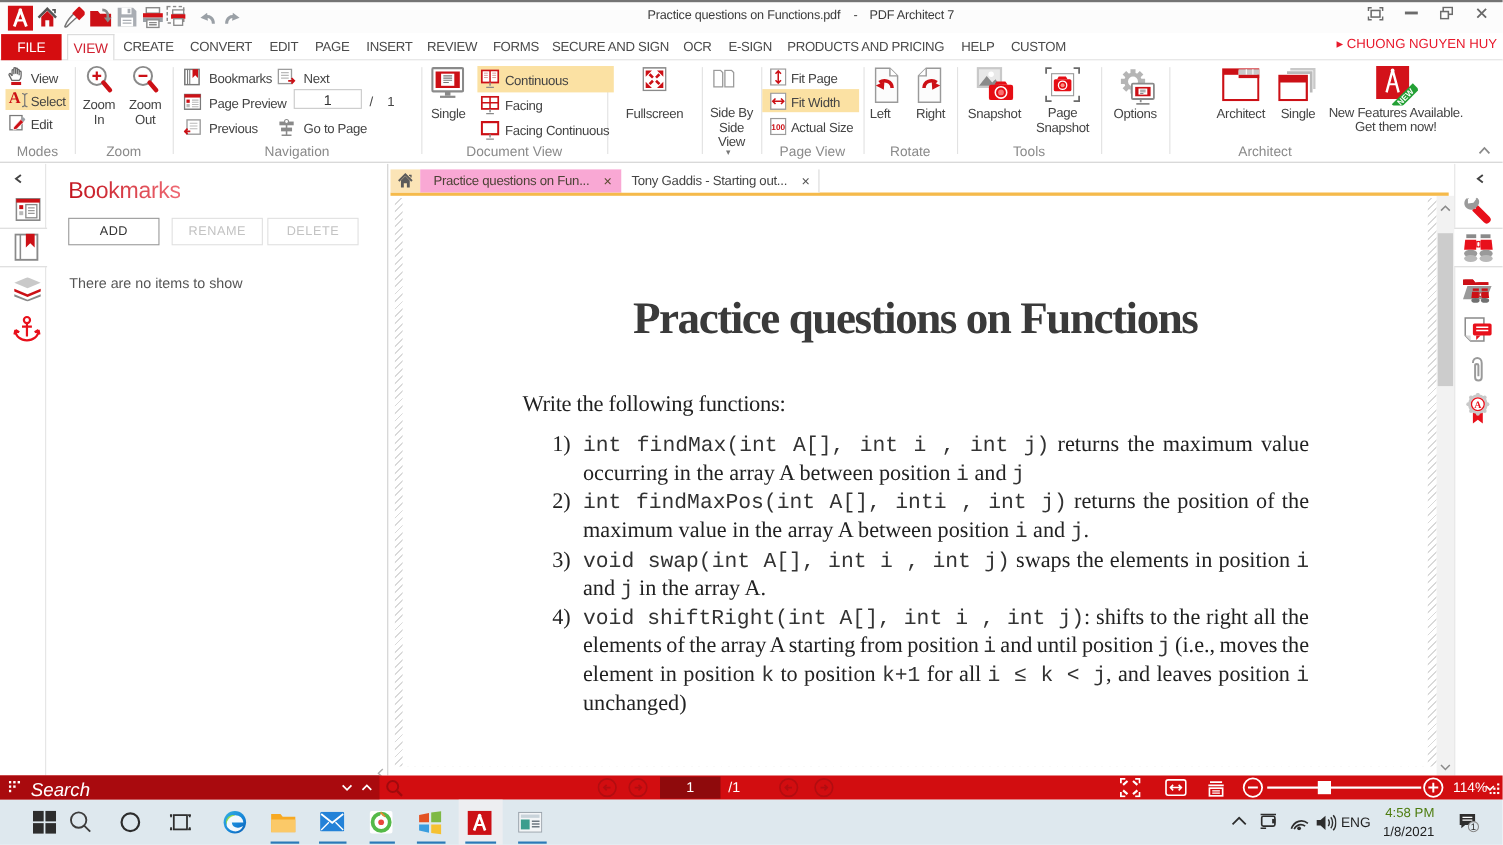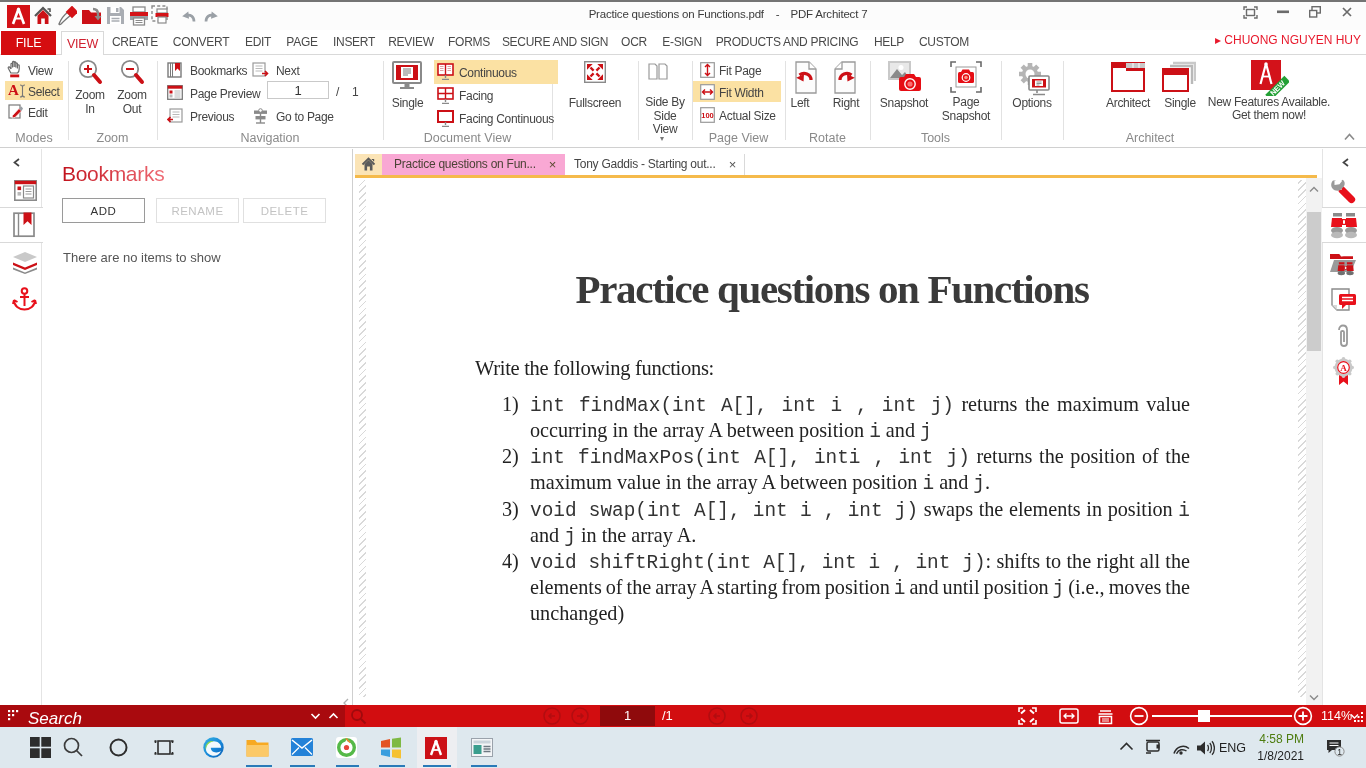--- a/index.html
+++ b/index.html
@@ -557,20 +557,21 @@
   <div id="pdftitle">Practice questions on Functions</div>
   <div id="pdflist">
     <div class="jline"><span class="num">1)</span><span class="mono">int findMax(int A[], int i , int j)</span> returns the maximum value</div>
     <div class="lline">occurring in the array A between position <span class="mono">i</span> and <span class="mono">j</span></div>
     <div class="jline"><span class="num">2)</span><span class="mono">int findMaxPos(int A[], inti , int j)</span> returns the position of the</div>
     <div class="lline">maximum value in the array A between position <span class="mono">i</span> and <span class="mono">j</span>.</div>
     <div class="jline"><span class="num">3)</span><span class="mono">void swap(int A[], int i , int j)</span> swaps the elements in position <span class="mono">i</span></div>
     <div class="lline">and <span class="mono">j</span> in the array A.</div>
     <div class="jline"><span class="num">4)</span><span class="mono">void shiftRight(int A[], int i , int j)</span>: shifts to the right all the</div>
     <div class="jline" style="word-spacing:-1.35px">elements of the array A starting from position <span class="mono">i</span> and until position <span class="mono">j</span> (i.e., moves the</div>
+    <div class="jline">element in position <span class="mono">k</span> to position <span class="mono">k+1</span> for all <span class="mono">i ≤ k &lt; j</span>, and leaves position <span class="mono">i</span></div>
     <div class="lline">unchanged)</div>
   </div>
 
   <div id="statusbar">
       <div id="searchseg"></div>
     </div>
   <div id="statusitems">
     <svg class="abs" style="left:8px;top:710px" width="13" height="13" viewBox="0 0 13 13">
         <g fill="#fff">
           <rect x="0" y="0" width="2.2" height="2.2"></rect>

